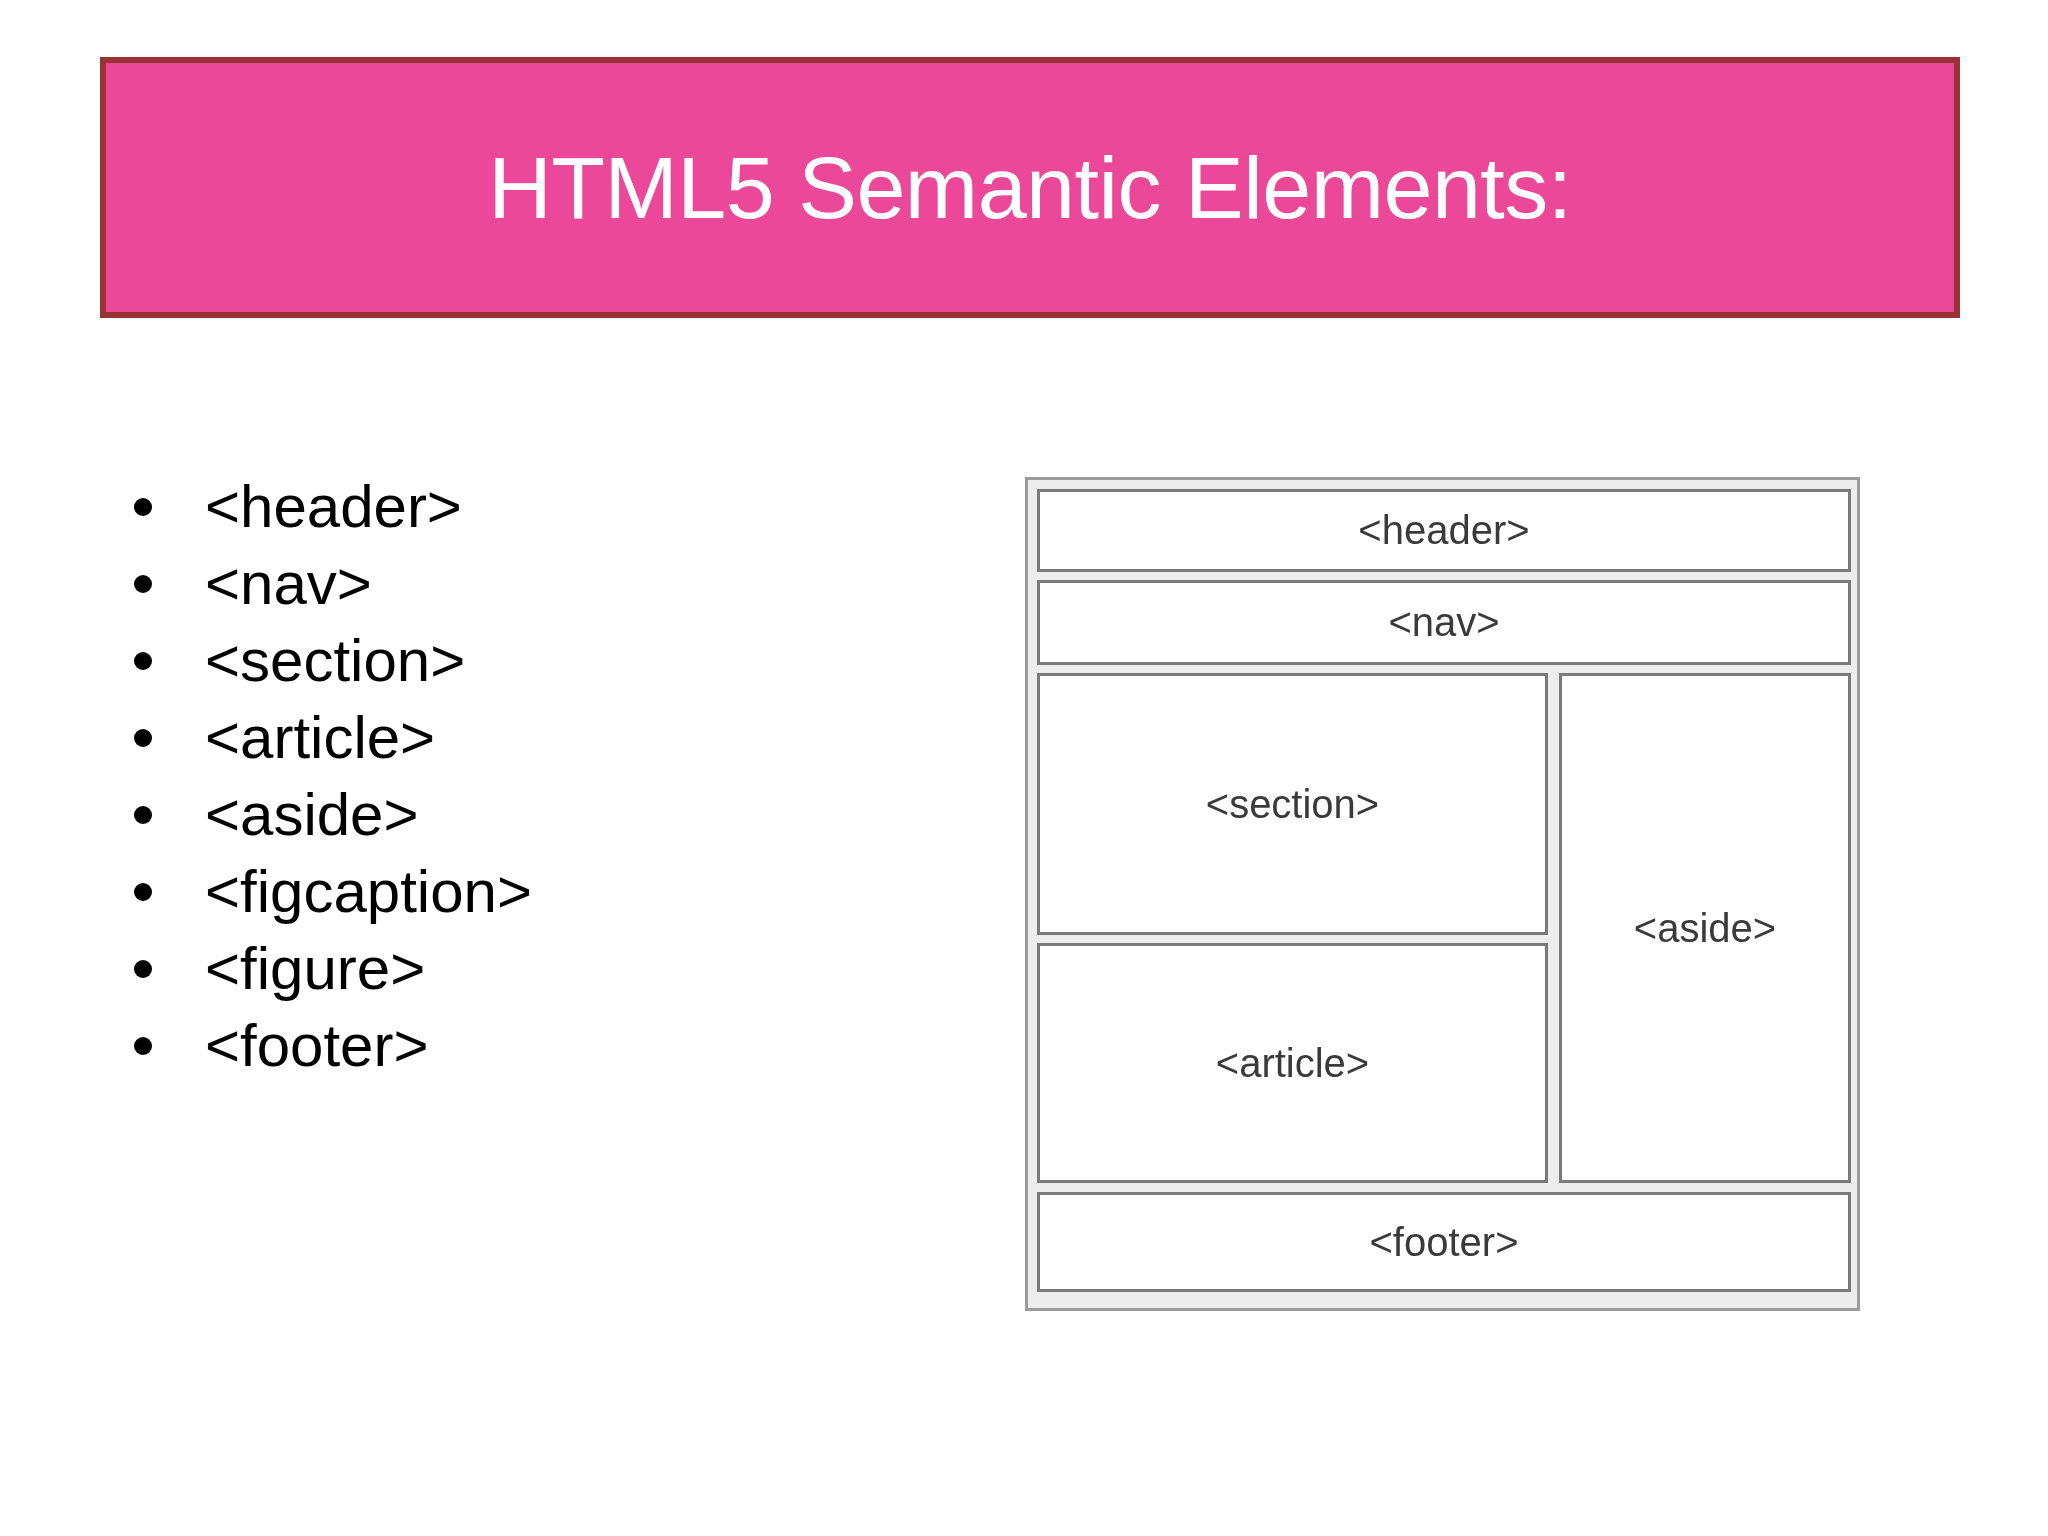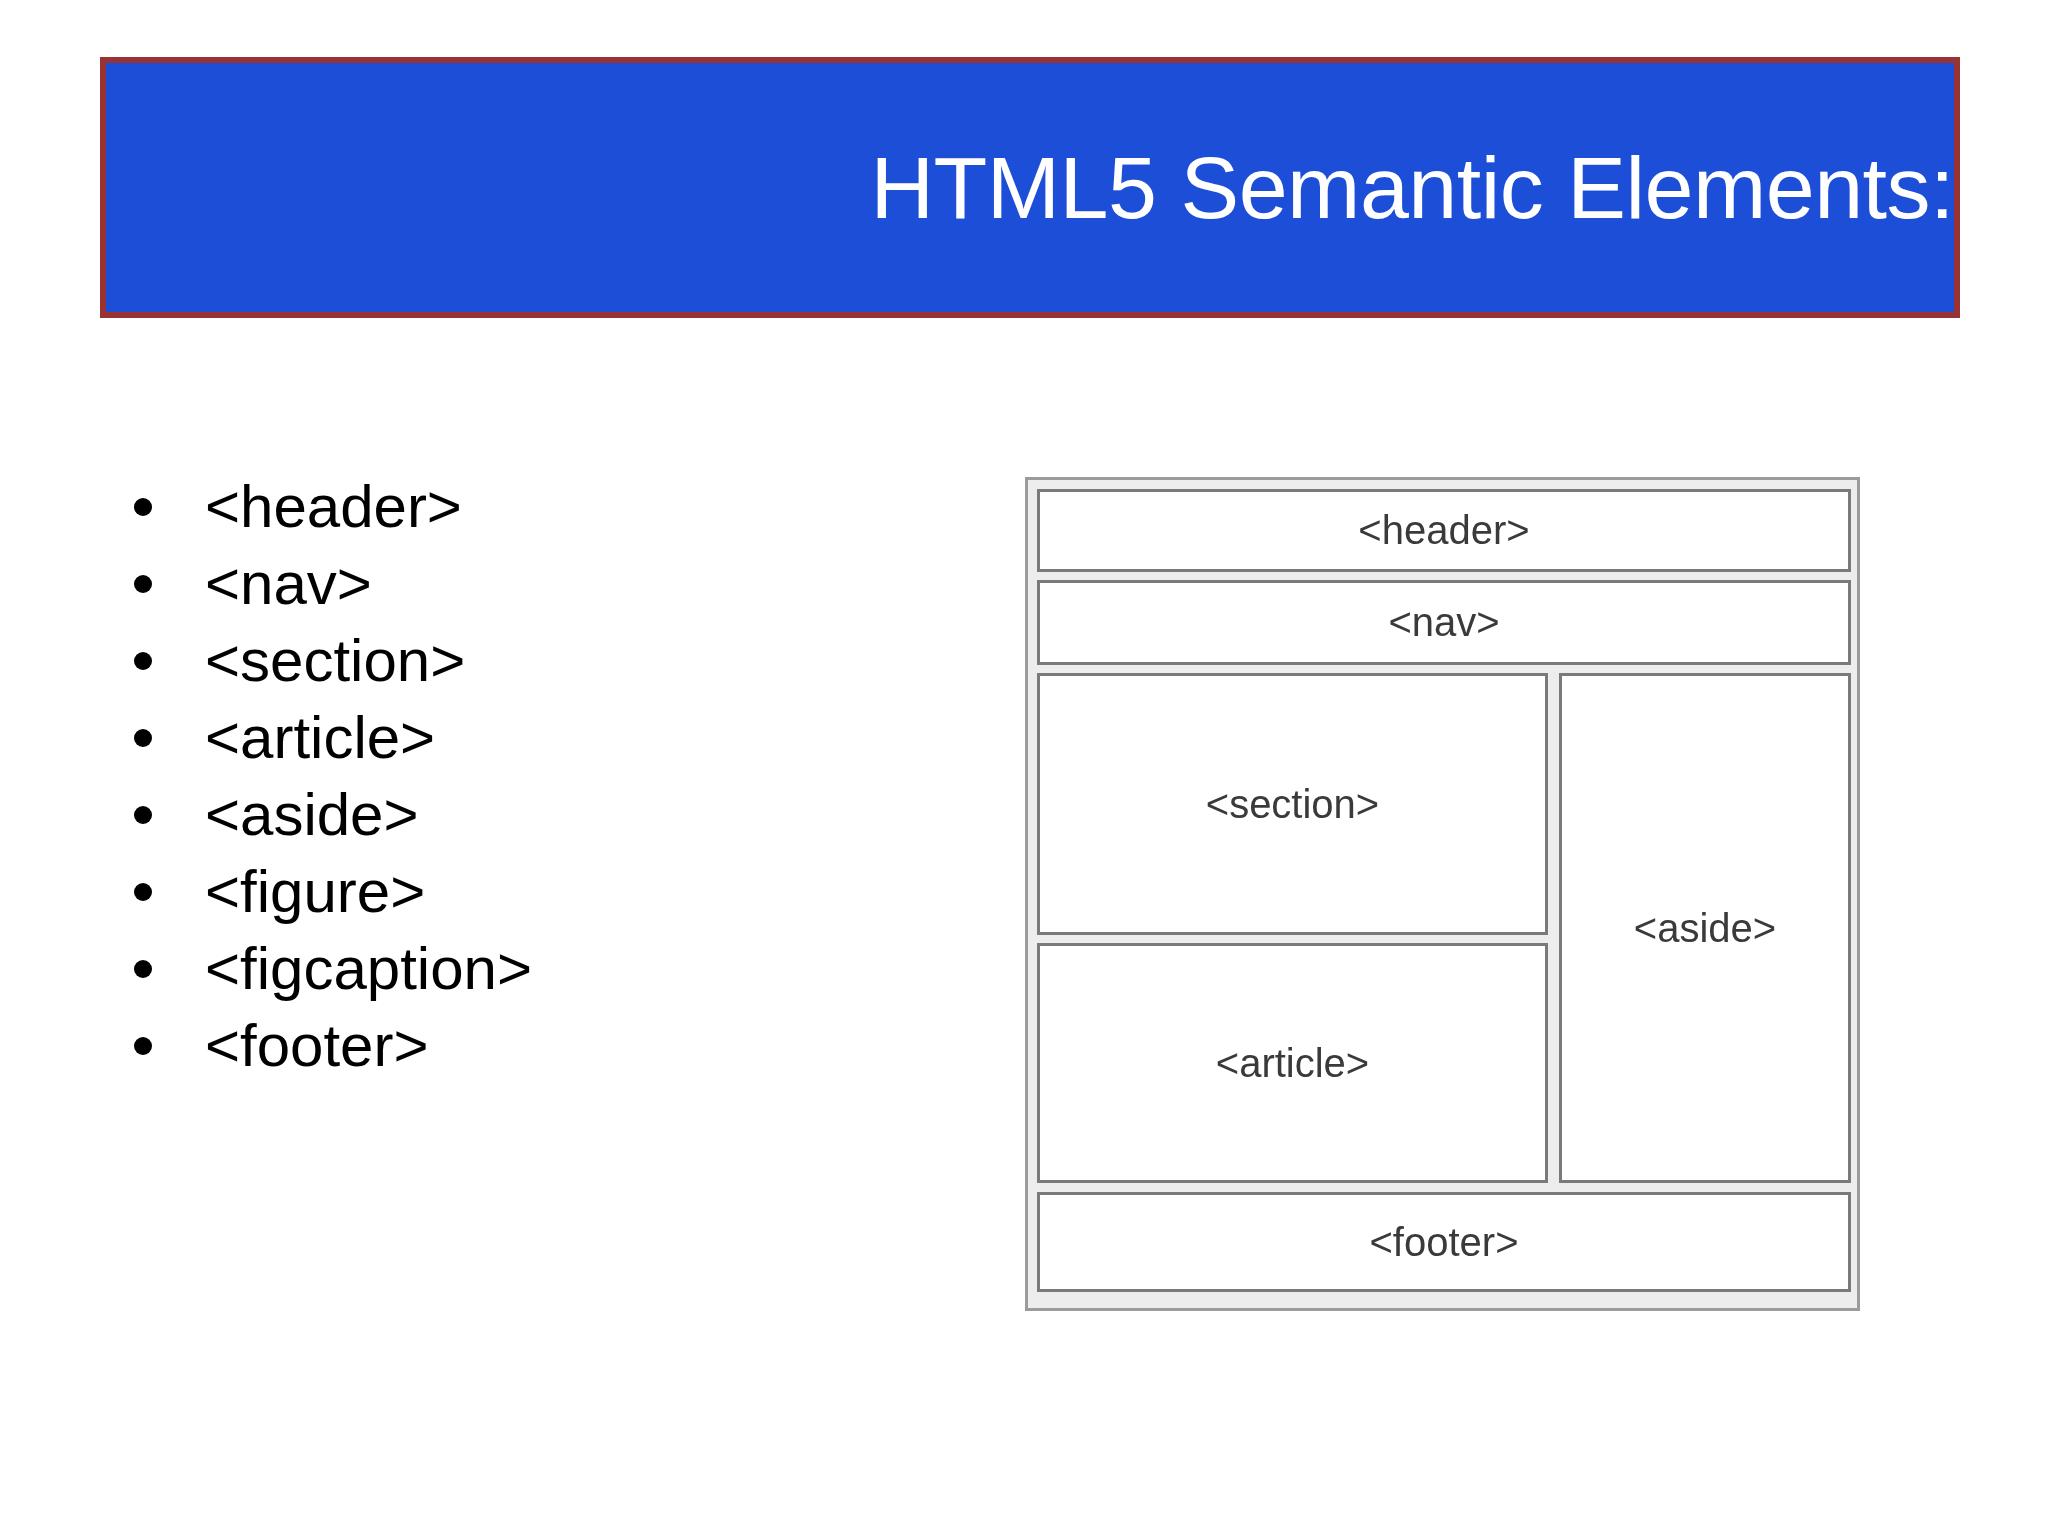--- a/index.html
+++ b/index.html
@@ -16,26 +16,26 @@
     font-family: "Liberation Sans", sans-serif;
   }
 
   
   #title-banner {
     position: absolute;
     left: 100px;
     top: 57px;
     width: 1860px;
     height: 261px;
-    background: #1d4ed8;
+    background: #ec4899;
     border: 6px solid #993333;
     box-sizing: border-box;
     display: flex;
     align-items: center;
-    justify-content: flex-end;
+    justify-content: center;
   }
   #title-text {
     color: #ffffff;
     font-size: 88px;
     font-weight: 400;
     line-height: 1;
     letter-spacing: -0.5px;
     white-space: nowrap;
     font-family: "Liberation Sans", sans-serif;
   }
@@ -129,25 +129,25 @@
   <li class="bullet-item">
     <span class="bullet-dot"></span>
     <span class="bullet-label">&lt;article&gt;</span>
   </li>
   <li class="bullet-item">
     <span class="bullet-dot"></span>
     <span class="bullet-label">&lt;aside&gt;</span>
   </li>
   <li class="bullet-item">
     <span class="bullet-dot"></span>
-    <span class="bullet-label">&lt;figure&gt;</span>
+    <span class="bullet-label">&lt;figcaption&gt;</span>
   </li>
   <li class="bullet-item">
     <span class="bullet-dot"></span>
-    <span class="bullet-label">&lt;figcaption&gt;</span>
+    <span class="bullet-label">&lt;figure&gt;</span>
   </li>
   <li class="bullet-item">
     <span class="bullet-dot"></span>
     <span class="bullet-label">&lt;footer&gt;</span>
   </li>
 </ul>
 
 <div id="diagram">
   <div class="dbox" id="dbox-header">
     <span>&lt;header&gt;</span>

